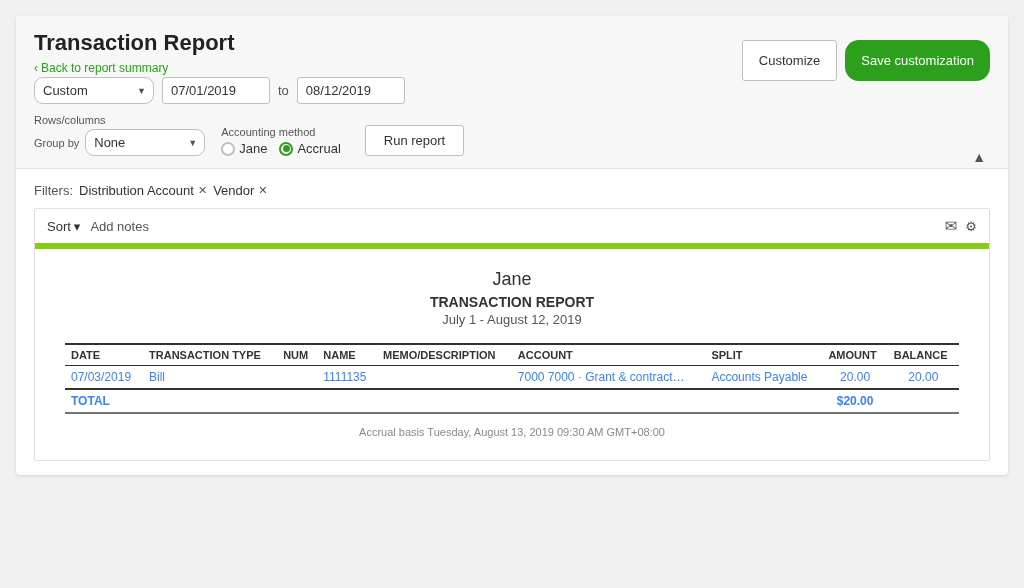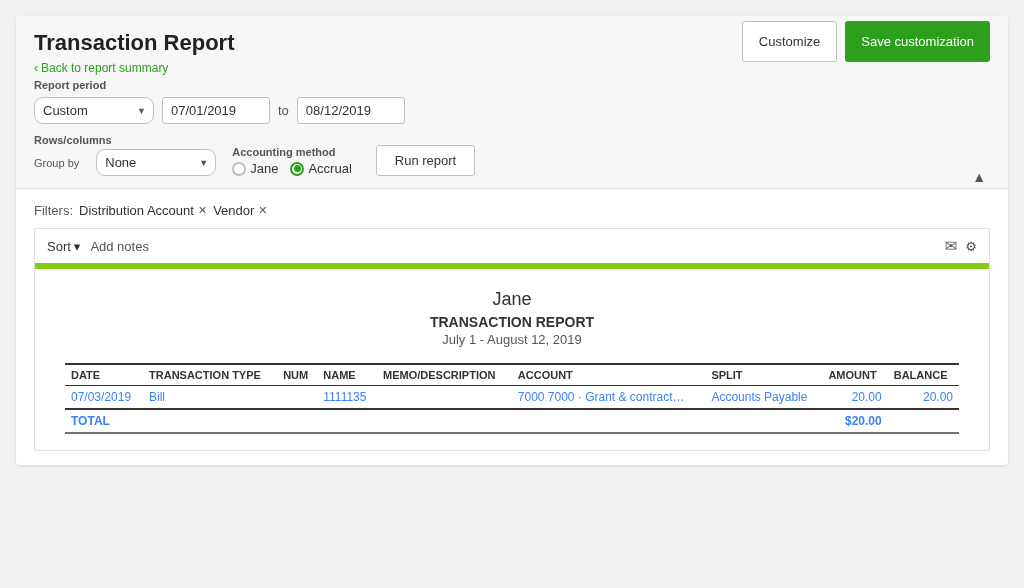--- a/index.html
+++ b/index.html
@@ -100,21 +100,21 @@
       align-items: flex-end;
       gap: 16px;
     }
     .field-group {
       display: flex;
       flex-direction: column;
       gap: 3px;
     }
     .field-label {
       font-size: 11px;
-      font-weight: 700;
+      font-weight: 400;
       color: #555;
     }
     .group-by-select {
       appearance: none;
       -webkit-appearance: none;
       background: #fff;
       border: 1px solid #c0c0c0;
       border-radius: 3px;
       padding: 5px 24px 5px 8px;
       font-size: 13px;
@@ -164,38 +164,38 @@
       border-radius: 3px;
       padding: 7px 18px;
       font-size: 13px;
       font-weight: 500;
       color: #333;
       cursor: pointer;
       margin-left: 8px;
     }
     .top-right-buttons {
       position: absolute;
-      top: 5px;
+      top: 24px;
       right: 18px;
       display: flex;
       gap: 8px;
     }
     .customize-btn {
       background: #fff;
       border: 1px solid #c0c0c0;
       border-radius: 3px;
       padding: 7px 16px;
       font-size: 13px;
       color: #333;
       cursor: pointer;
     }
     .save-customization-btn {
       background: #2ca01c;
       border: none;
-      border-radius: 3px;
+      border-radius: 14px;
       padding: 13px 16px;
       font-size: 13px;
       color: #fff;
       cursor: pointer;
       font-weight: 500;
     }
     .collapse-btn {
       position: absolute;
       bottom: -1px;
       right: 18px;
@@ -316,21 +316,21 @@
       padding: 4px 6px;
       color: #3b82f6;
       font-size: 12px;
       border-bottom: 1px solid #f0f0f0;
     }
     .report-table .total-row td {
       font-weight: 700;
       border-top: 2px solid #333;
       border-bottom: 2px solid #737373;
     }
-    .text-right { text-align: right; }
+    .text-right { text-align: center; }
     .report-footer {
       text-align: center;
       font-size: 11px;
       color: #888;
       padding: 12px 0 6px;
     }
   </style>
 </head>
 <body>
 
@@ -341,39 +341,38 @@
       <div class="top-right-buttons">
         <button class="customize-btn">Customize</button>
         <button class="save-customization-btn">Save customization</button>
       </div>
 
       <h1 class="page-title">Transaction Report</h1>
       <a href="#" class="back-link">
         <span>‹</span>
         <span>Back to report summary</span>
       </a>
-      <div class="report-period-label">Report period</div>
 
       
       <div class="controls-row">
         <div class="select-wrapper">
           <select>
             <option>Custom</option>
           </select>
         </div>
         <input type="text" class="date-input" value="07/01/2019" style="">
         <span class="to-label">to</span>
         <input type="text" class="date-input" value="08/12/2019" style="">
       </div>
 
       
       <div class="rows-columns-section">
         <div class="field-group">
           <span class="field-label">Rows/columns</span>
-          <div style="display:flex;align-items:center;gap:17px;">
+          <div style="display:flex;align-items:center;gap:6px;">
             <span class="field-label" style="font-weight:400;">Group by</span>
             <div class="select-wrapper">
               <select class="group-by-select">
                 <option>None</option>
               </select>
             </div>
           </div>
         </div>
 
         <div class="accounting-method">
@@ -459,17 +458,18 @@
       <td class="text-right">20.00</td>
     </tr>
                 <tr class="total-row">
     <td colspan="7">TOTAL</td>
     <td class="text-right">$20.00</td>
     <td></td>
   </tr>
               </tbody>
           </table>
 
+          <div class="report-footer">Accrual basis  Tuesday, August 13, 2019  09:30 AM GMT+08:00</div>
         </div>
       </div>
     </div>
   </div>
 </div>
 
 </body></html>

